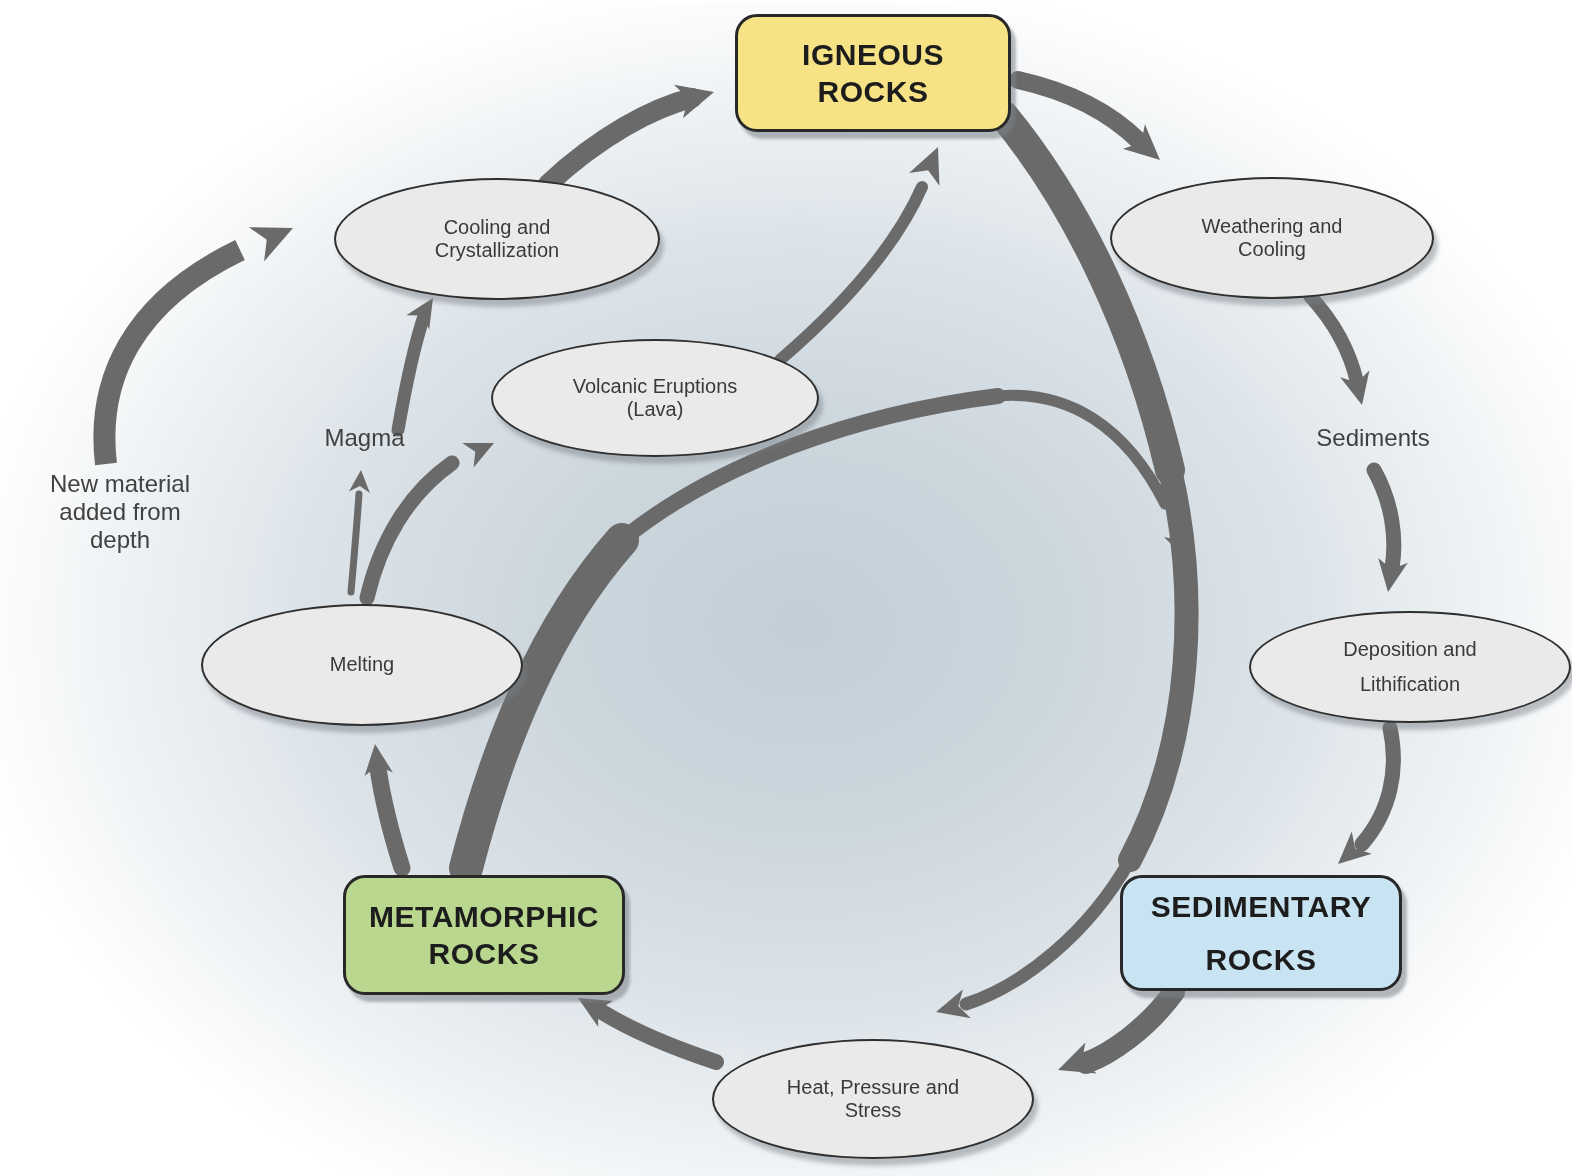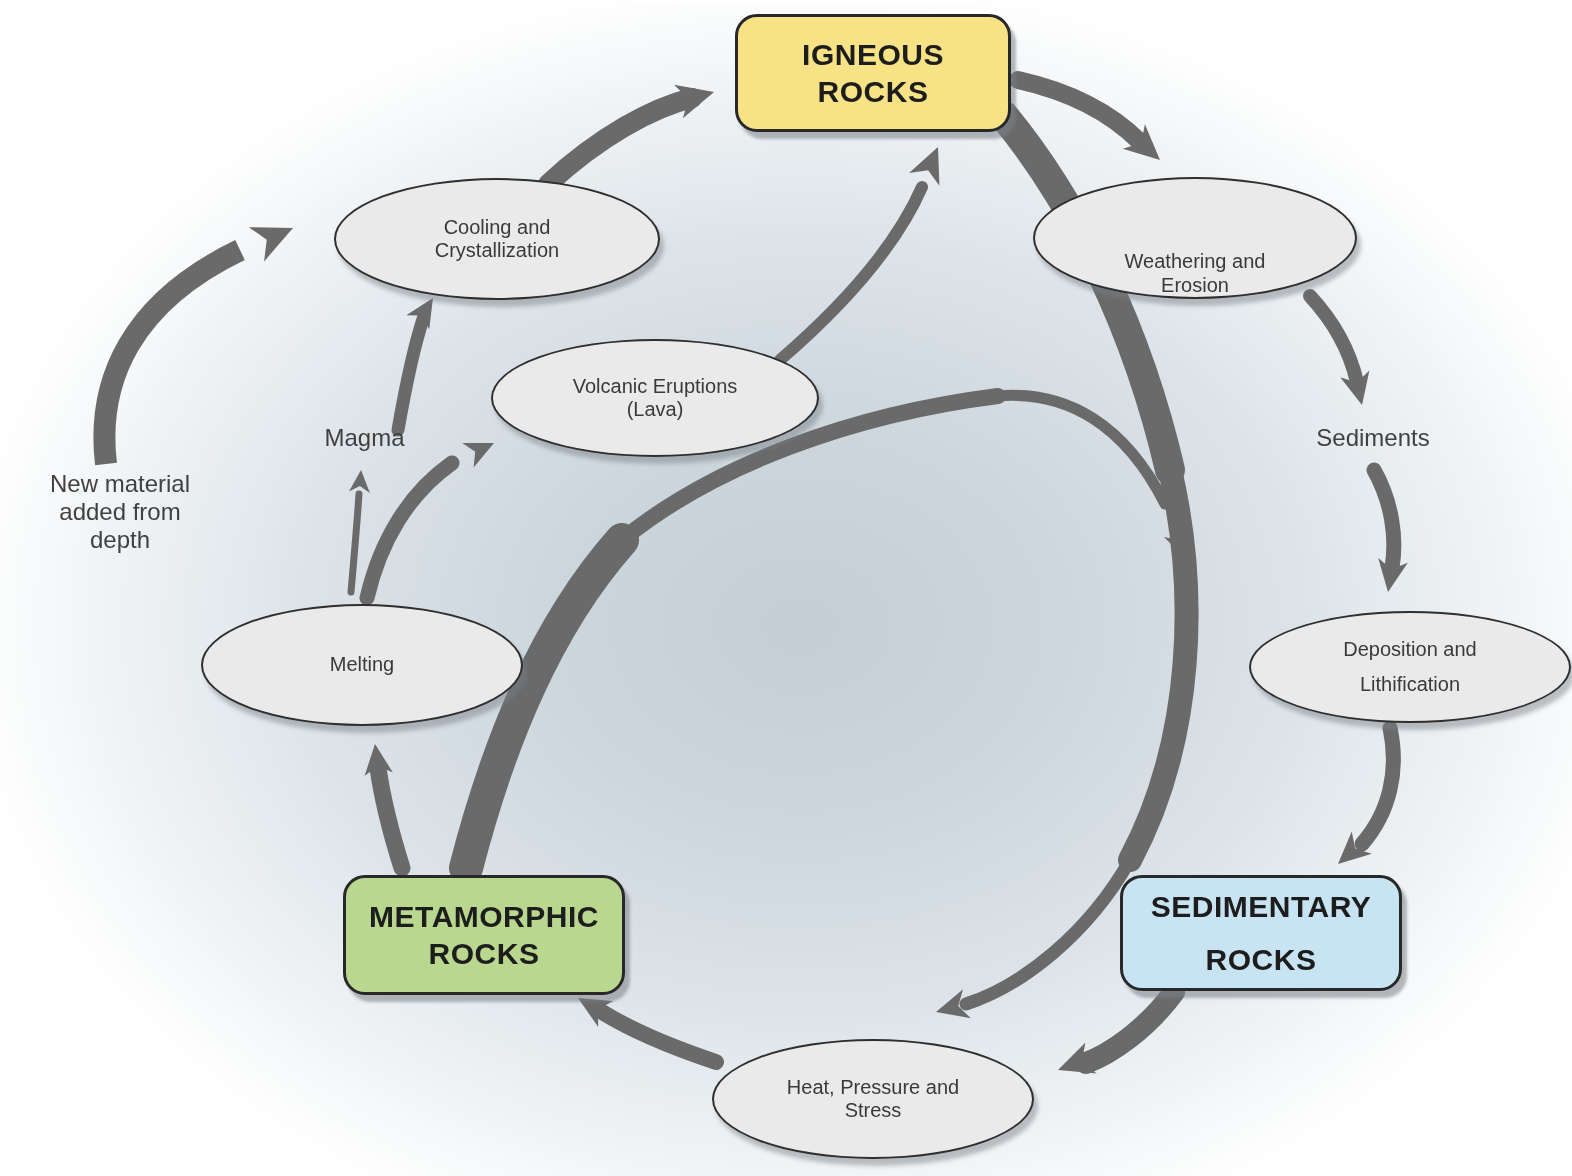--- a/index.html
+++ b/index.html
@@ -138,23 +138,23 @@
   <div class="node ellipse" style="left:334px;top:176px;width:326px;height:122px;">
     <div>Cooling and</div>
     <div>Crystallization</div>
   </div>
 
   <div class="node ellipse" style="left:491px;top:337px;width:328px;height:118px;">
     <div>Volcanic Eruptions</div>
     <div>(Lava)</div>
   </div>
 
-  <div class="node ellipse" style="left:1033px;top:175px;width:324px;height:122px;justify-content:flex-end;">
+  <div class="node ellipse" style="left:1110px;top:175px;width:324px;height:122px;">
     <div>Weathering and</div>
-    <div>Erosion</div>
+    <div>Cooling</div>
   </div>
 
   <div class="node ellipse" style="left:1249px;top:609px;width:322px;height:112px;gap:11px;">
     <div>Deposition and</div>
     <div>Lithification</div>
   </div>
 
   <div class="node ellipse" style="left:712px;top:1037px;width:322px;height:120px;">
     <div>Heat, Pressure and</div>
     <div>Stress</div>

